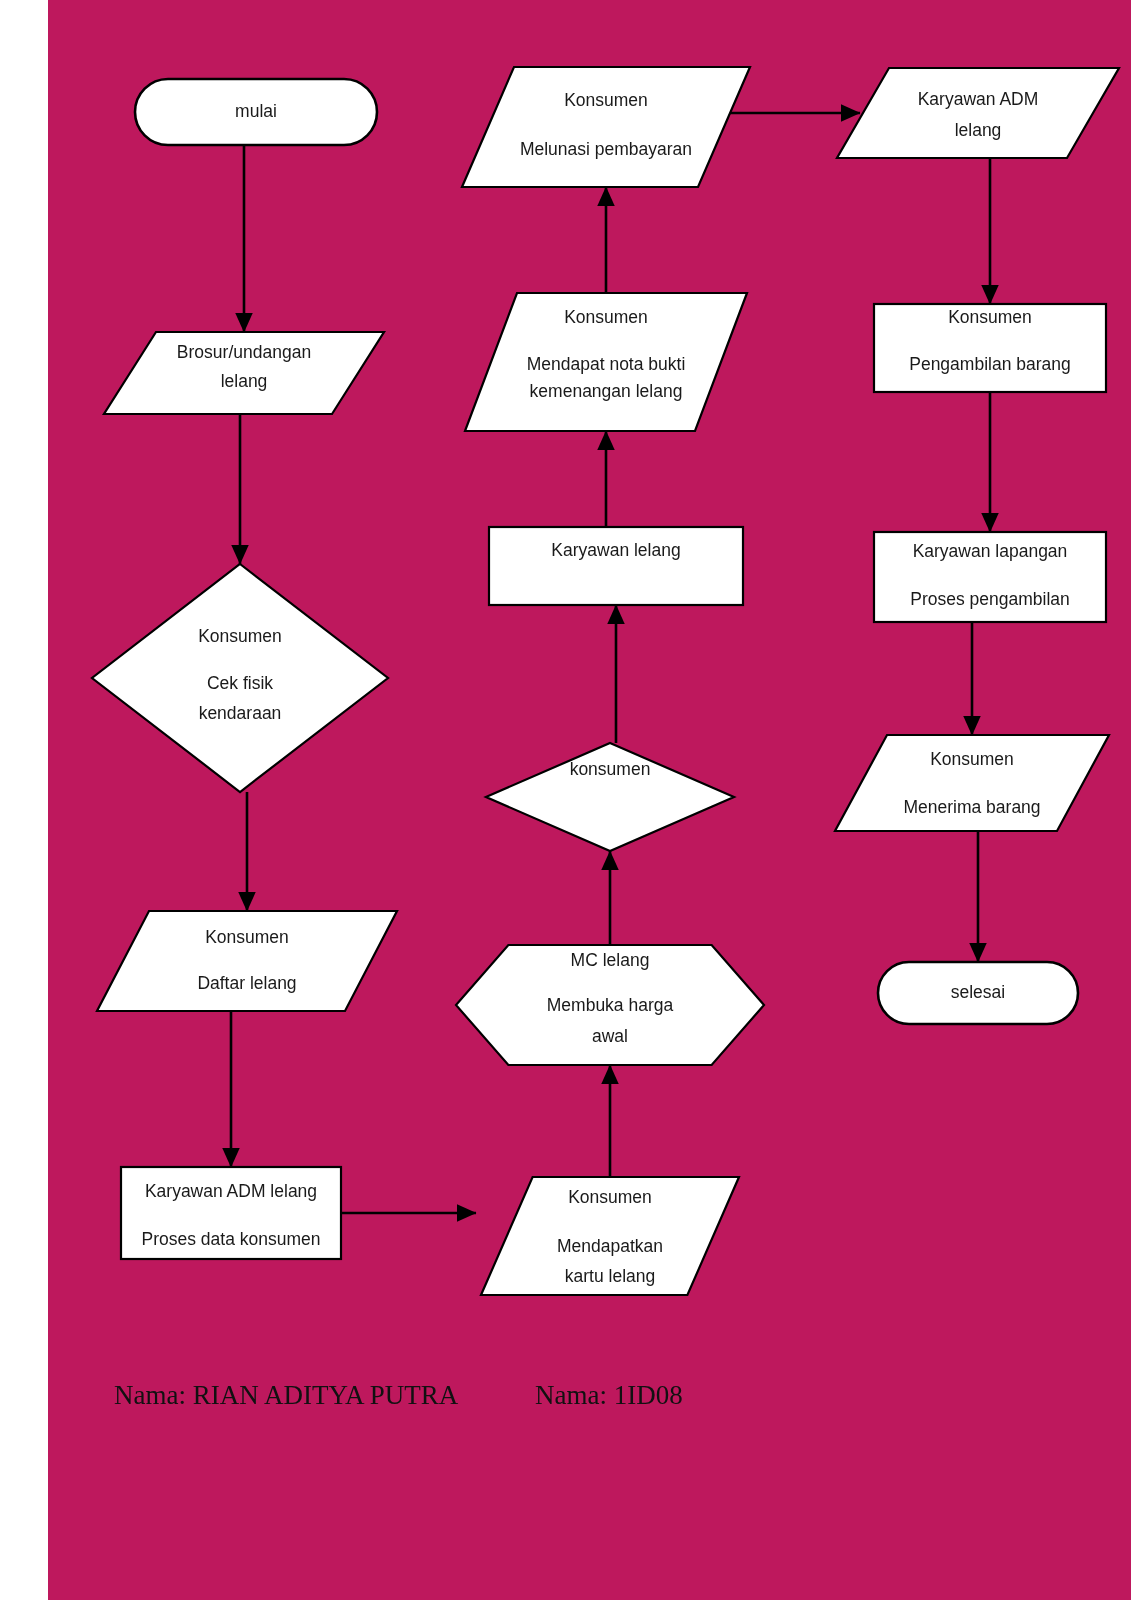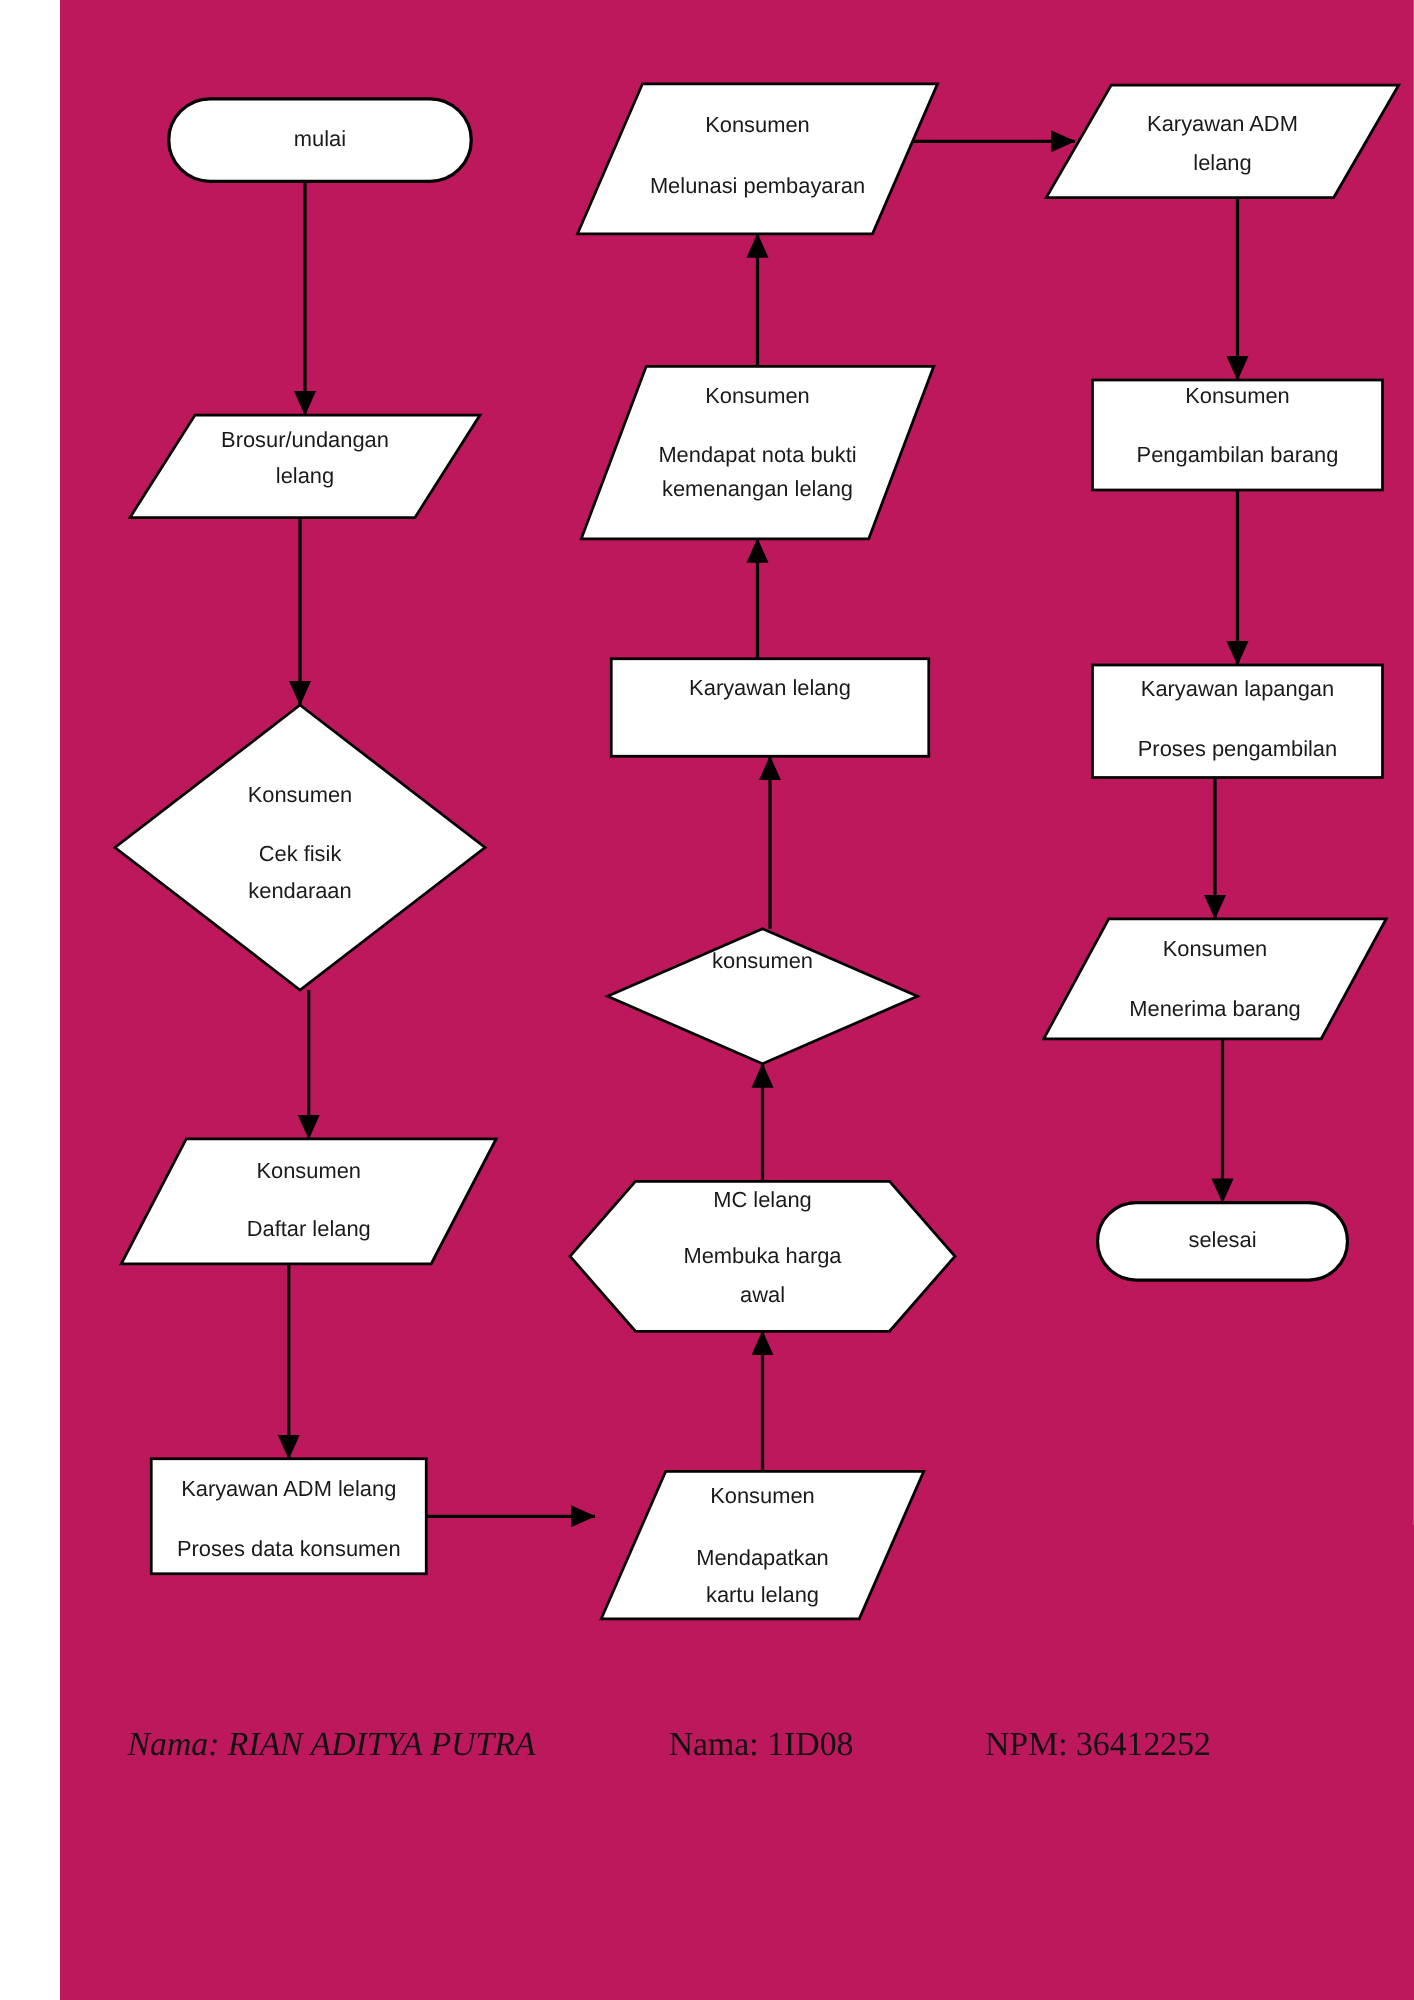--- a/index.html
+++ b/index.html
@@ -57,21 +57,21 @@
     font-family: "Liberation Serif", serif;
     font-size: 27px;
     color: #111111;
     white-space: nowrap;
   }
   .footer-item {
     position: absolute;
     top: 0;
     line-height: 46px;
   }
-  #footer-nama { left: 54px; font-style: italic; }
+  #footer-nama { left: 66px; }
   #footer-kelas { left: 487px; }
   #footer-npm { left: 740px; }
 </style>
 </head>
 <body>
 
 <div id="page">
 
   <svg id="flow-svg" viewBox="0 0 1131 1600">
     <defs>
@@ -176,16 +176,15 @@
         <g>
           <rect x="830" y="962" width="200" height="62" rx="31" ry="31" class="terminator-outline"></rect>
           <text x="930" y="993" class="node-text">selesai</text>
         </g>
       </g>
   </svg>
 
   <div class="footer-line">
     <span class="footer-item" id="footer-nama">Nama: RIAN ADITYA PUTRA</span>
     <span class="footer-item" id="footer-kelas">Nama: 1ID08</span>
-    <span class="footer-item" id="footer-npm">NPM: 36412252</span>
   </div>
 
 </div>
 
 </body></html>

